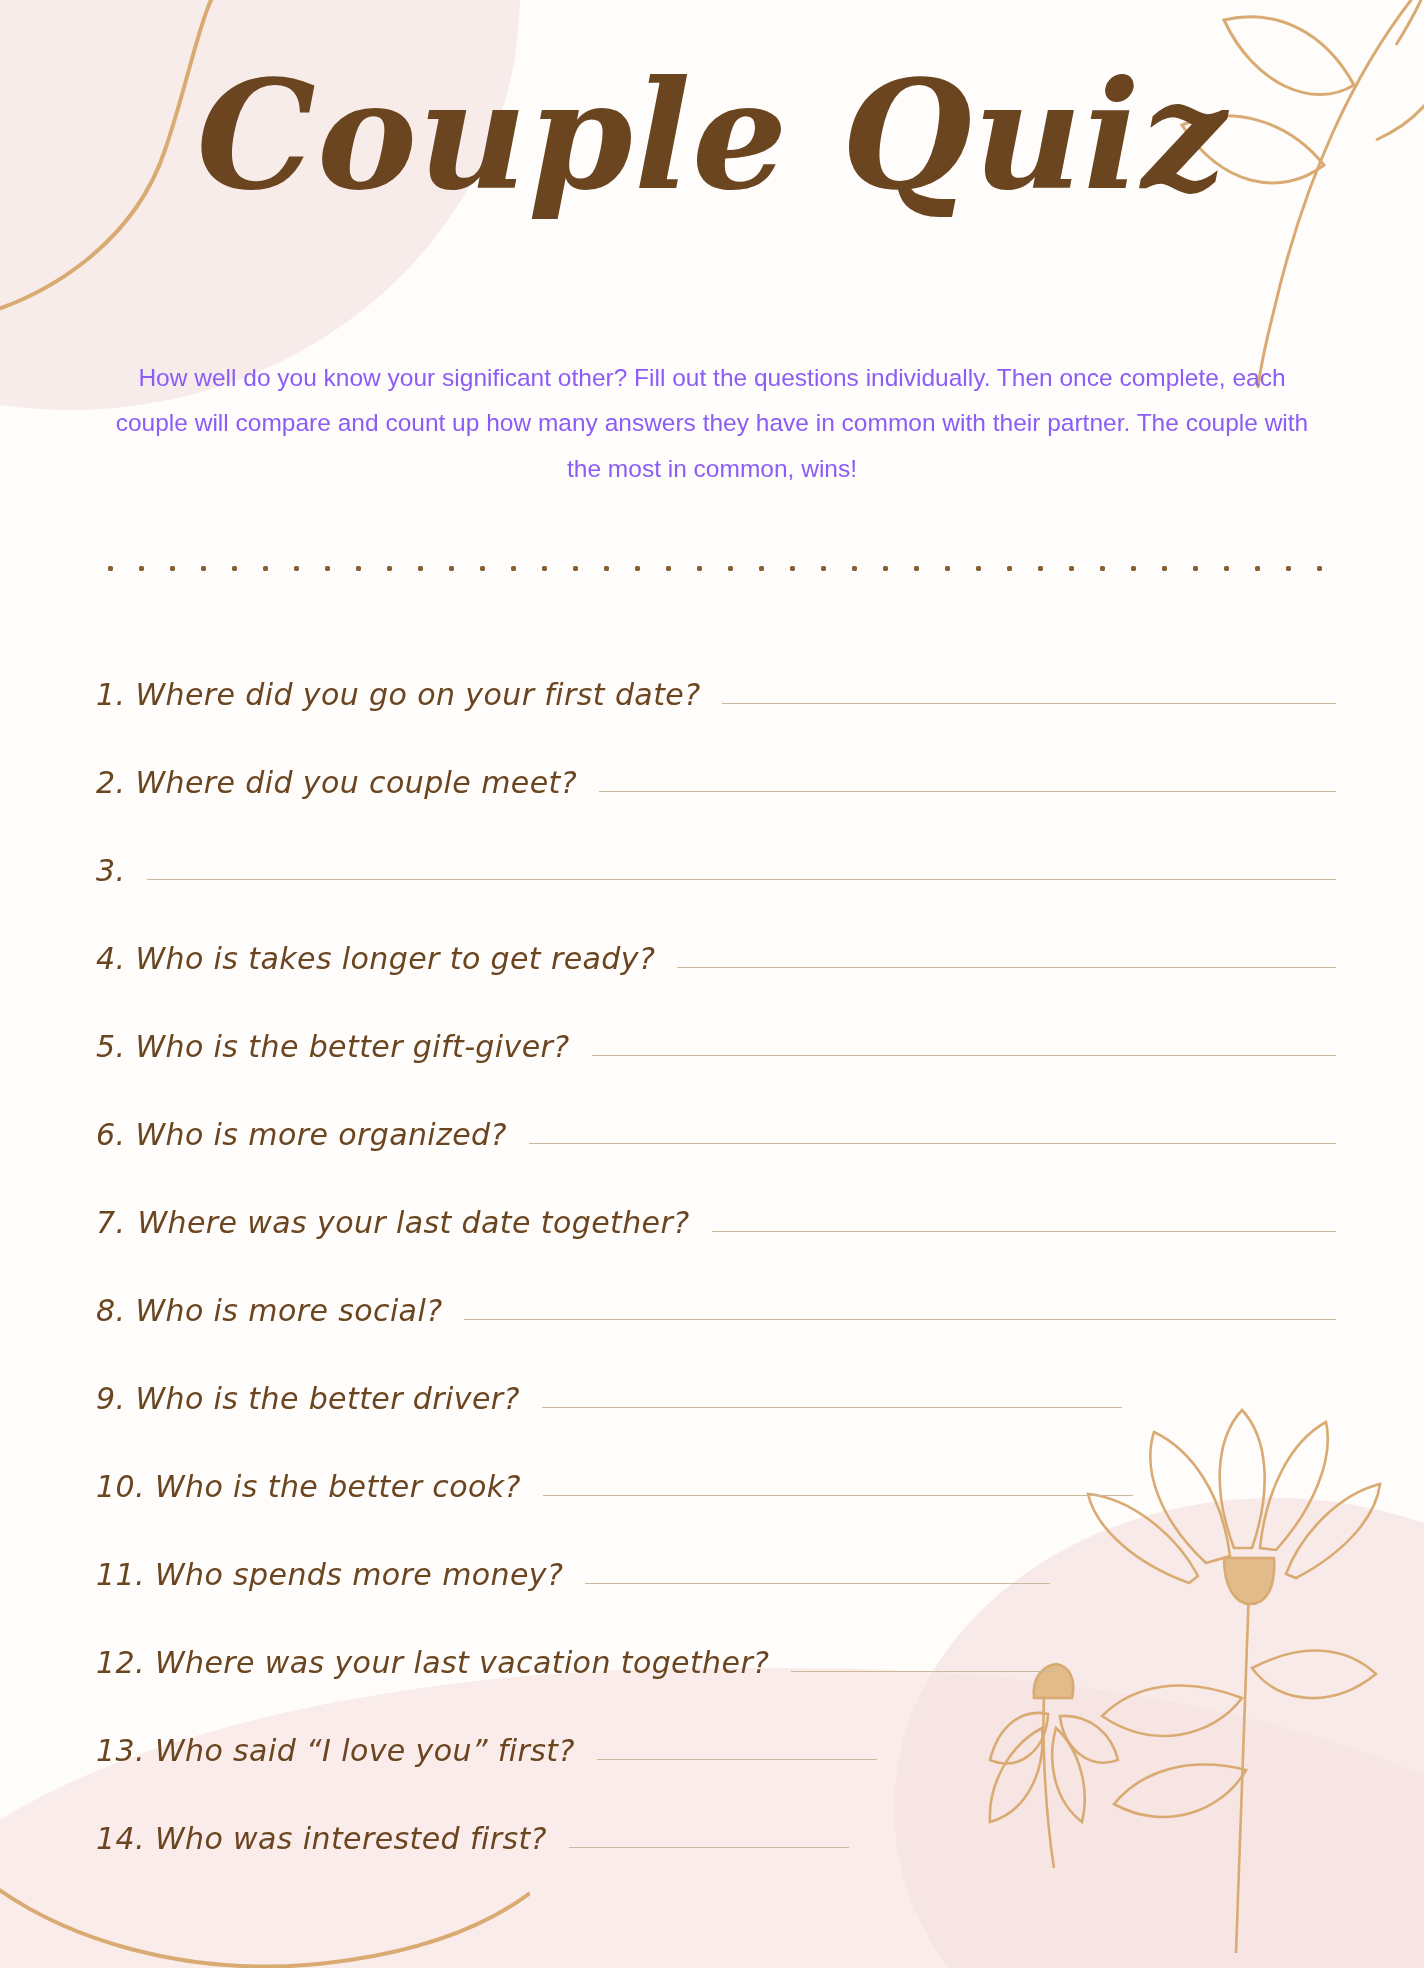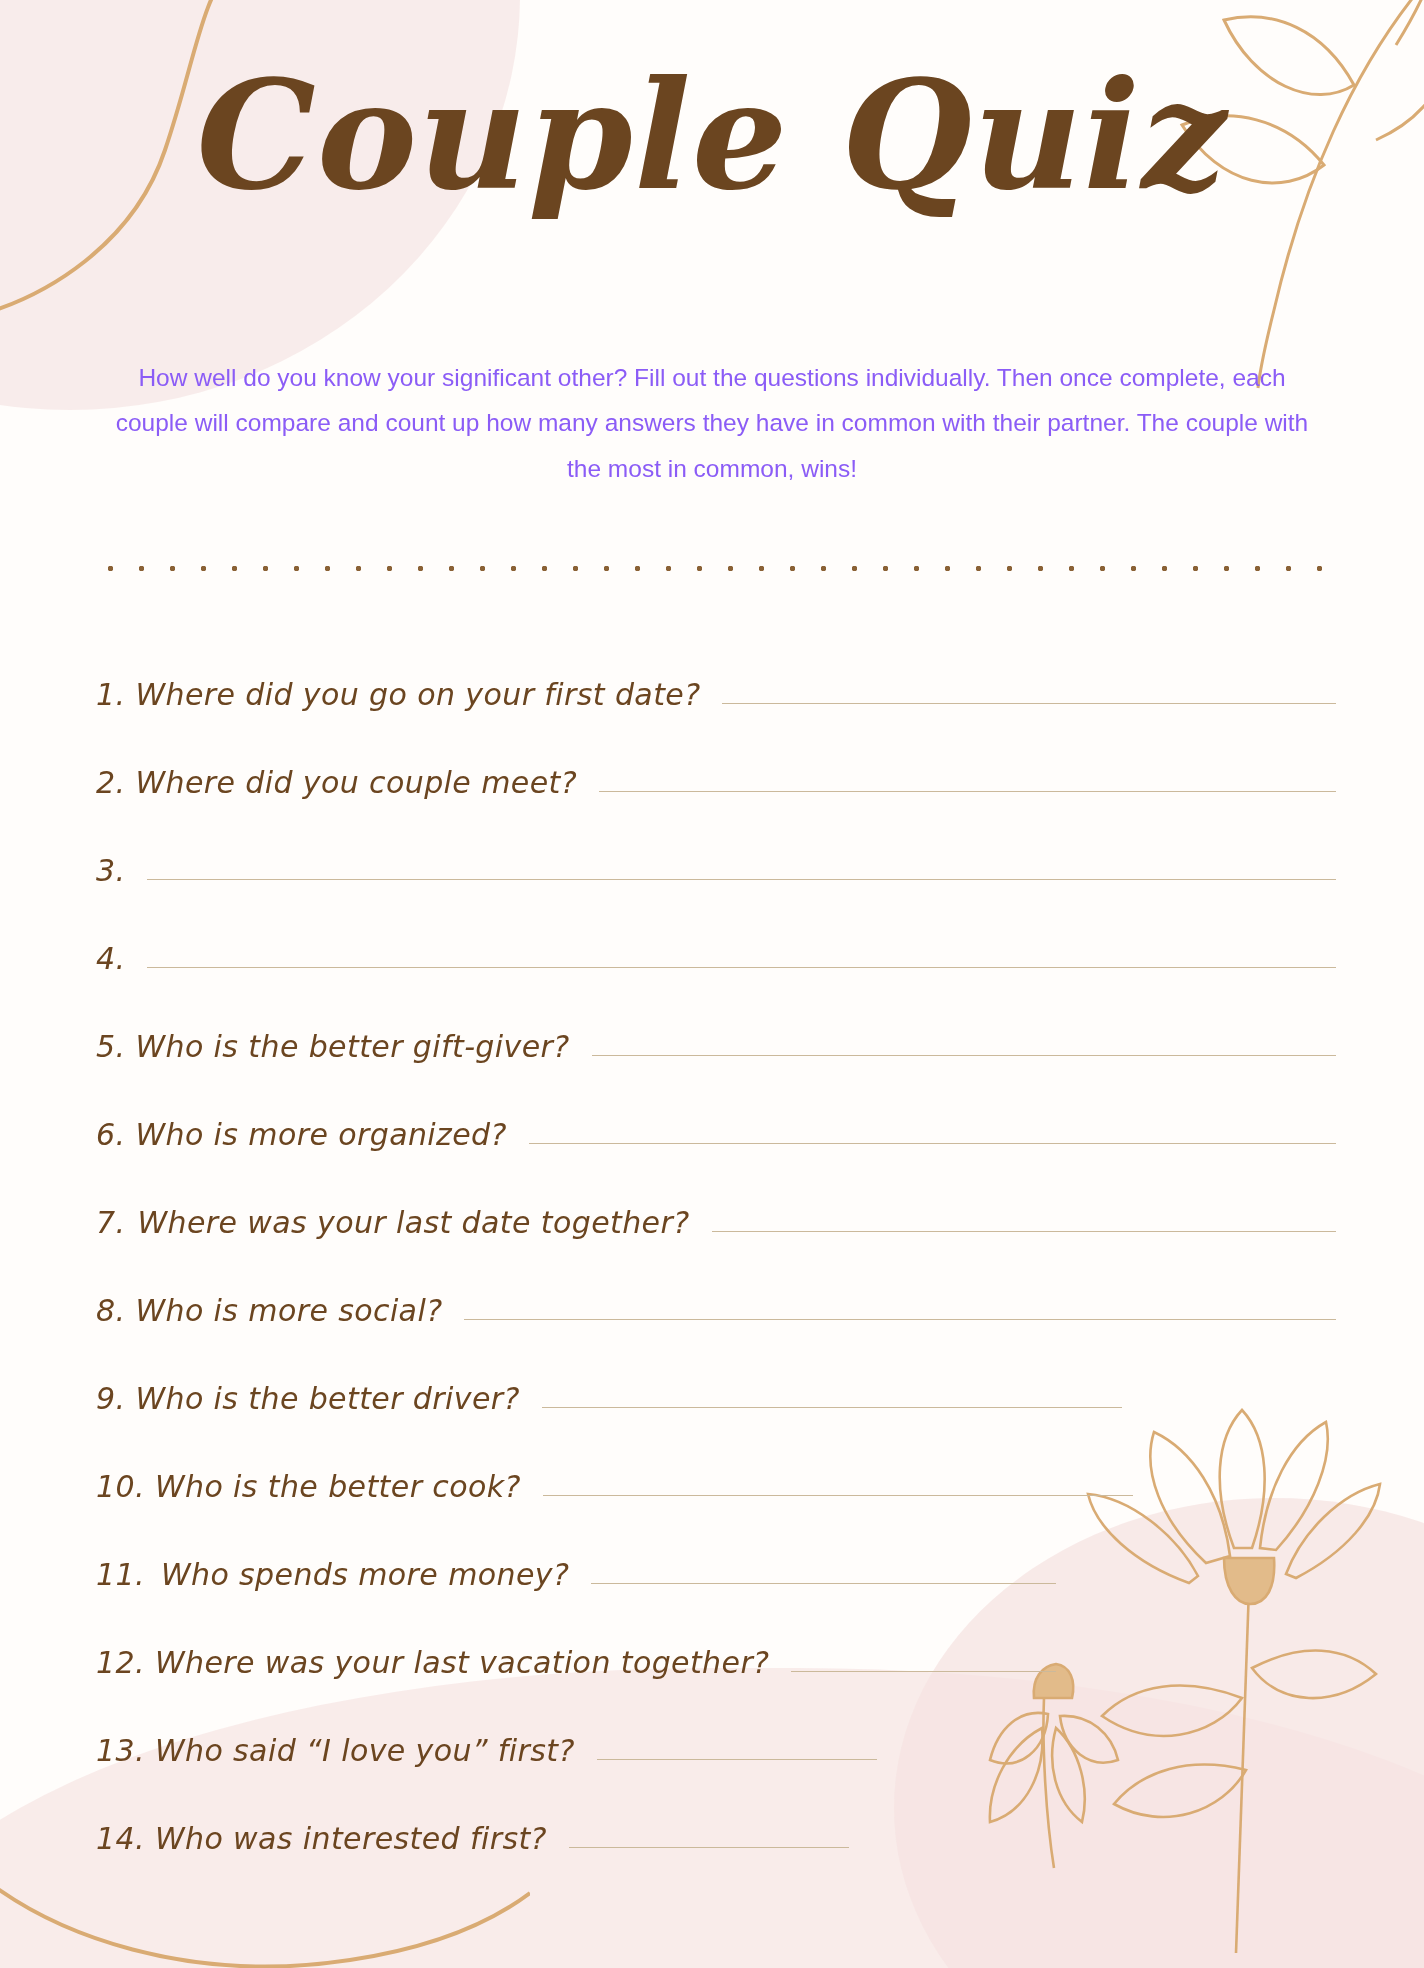--- a/index.html
+++ b/index.html
@@ -195,20 +195,21 @@
       <span class="q-line"></span>
     </div>
 
     <div class="q-row">
       <span class="q-text">3.</span>
       <span class="q-line"></span>
     </div>
 
     <div class="q-row">
       <span class="q-text">4.</span>
+      <span class="q-text" style="margin-left:10px">Who is takes longer to get ready?</span>
       <span class="q-line"></span>
     </div>
 
     <div class="q-row">
       <span class="q-text">5.</span>
       <span class="q-text" style="margin-left:10px">Who is the better gift-giver?</span>
       <span class="q-line"></span>
     </div>
 
     <div class="q-row">
@@ -236,21 +237,21 @@
     </div>
 
     <div class="q-row">
       <span class="q-text">10.</span>
       <span class="q-text" style="margin-left:10px">Who is the better cook?</span>
       <span class="q-line" style="flex:0 0 590px"></span>
     </div>
 
     <div class="q-row">
       <span class="q-text">11.</span>
-      <span class="q-text" style="margin-left:16px">Who spends more money?</span>
+      <span class="q-text" style="margin-left:10px">Who spends more money?</span>
       <span class="q-line" style="flex:0 0 465px"></span>
     </div>
 
     <div class="q-row">
       <span class="q-text">12.</span>
       <span class="q-text" style="margin-left:10px">Where was your last vacation together?</span>
       <span class="q-line" style="flex:0 0 265px"></span>
     </div>
 
     <div class="q-row">

